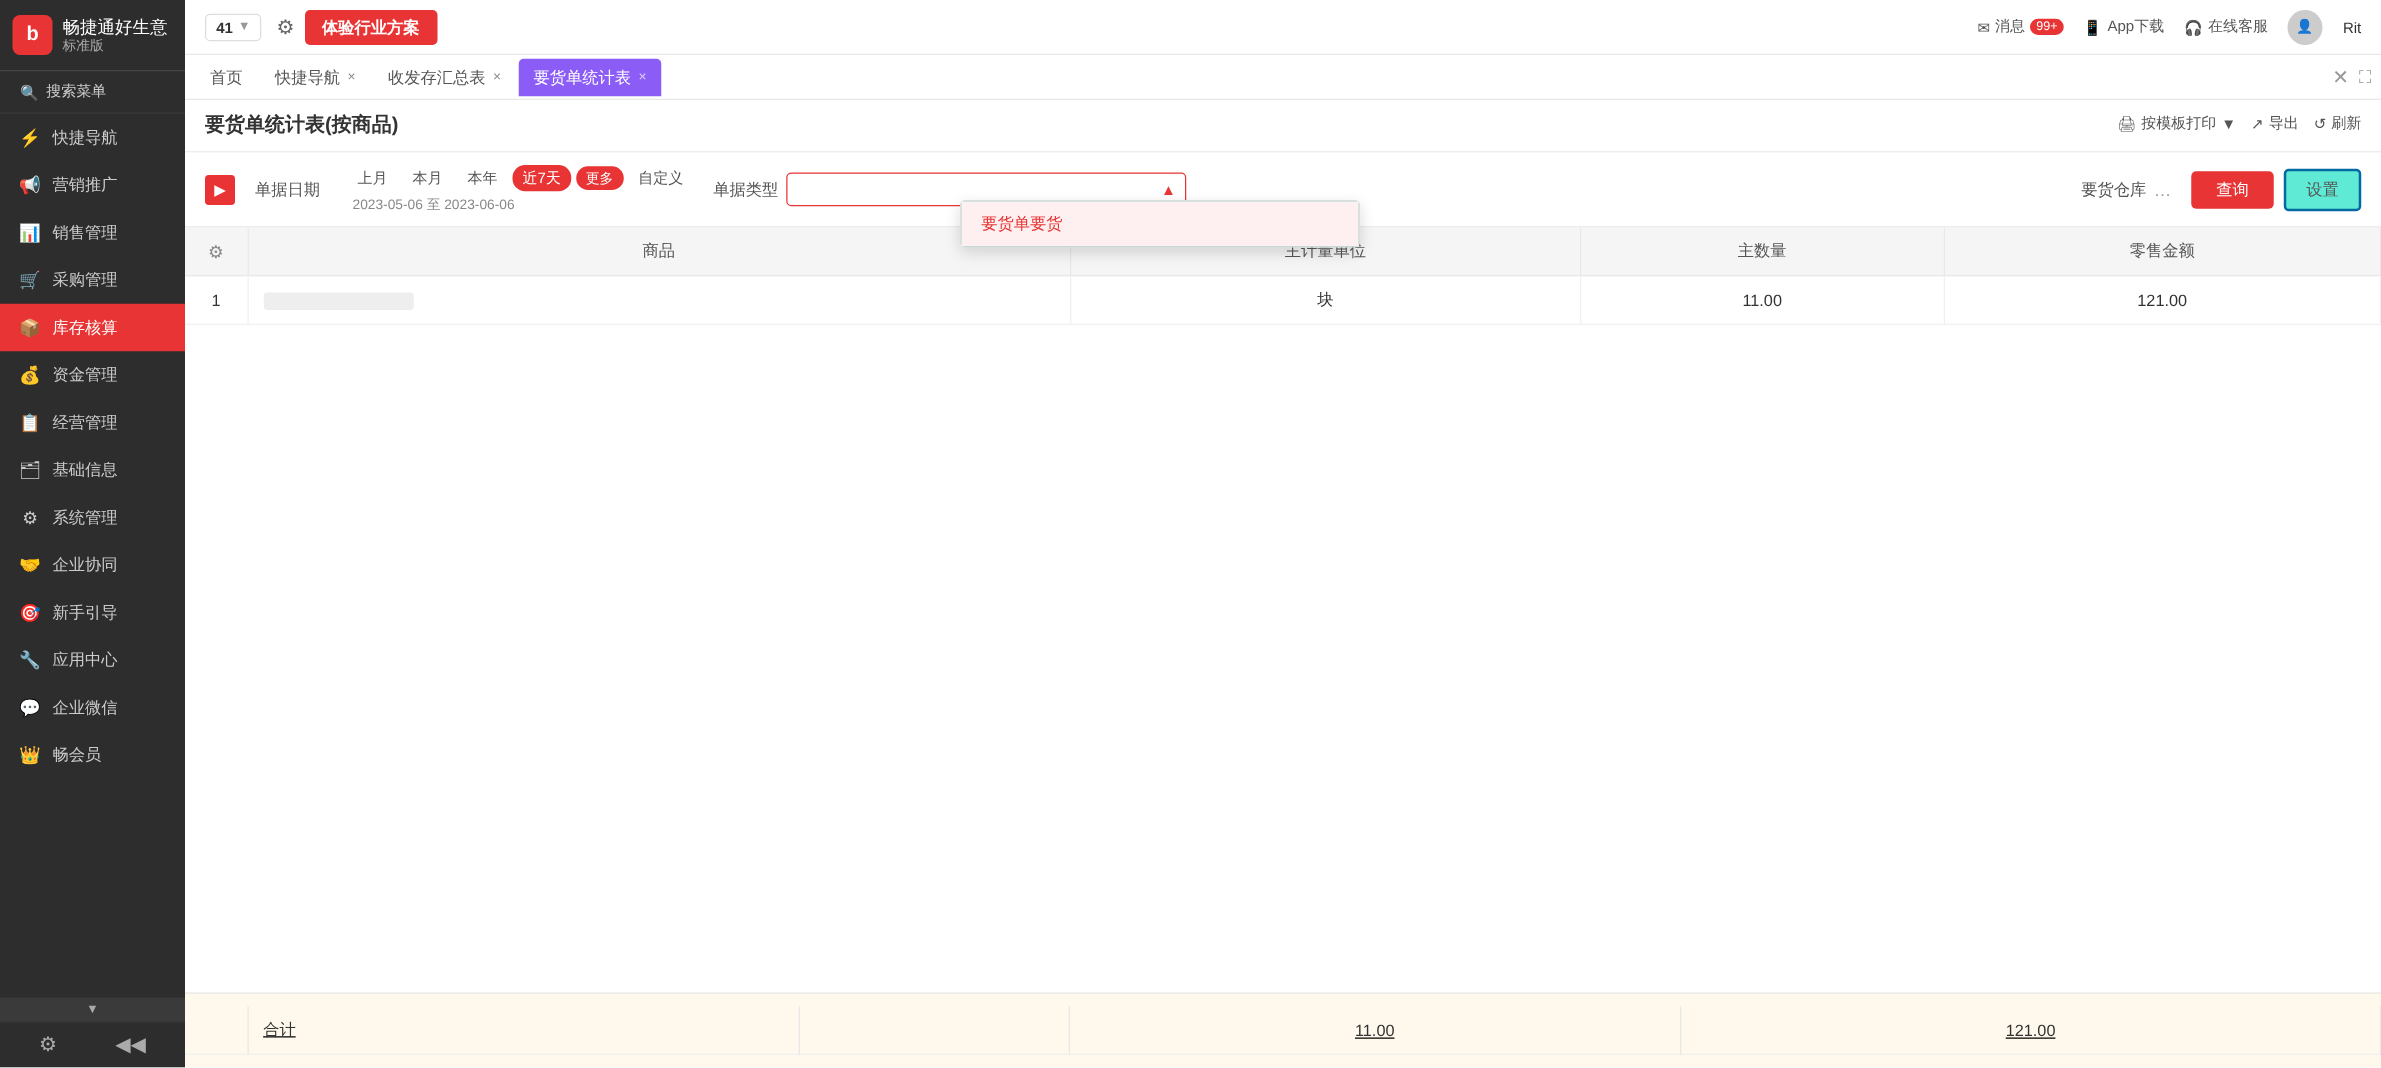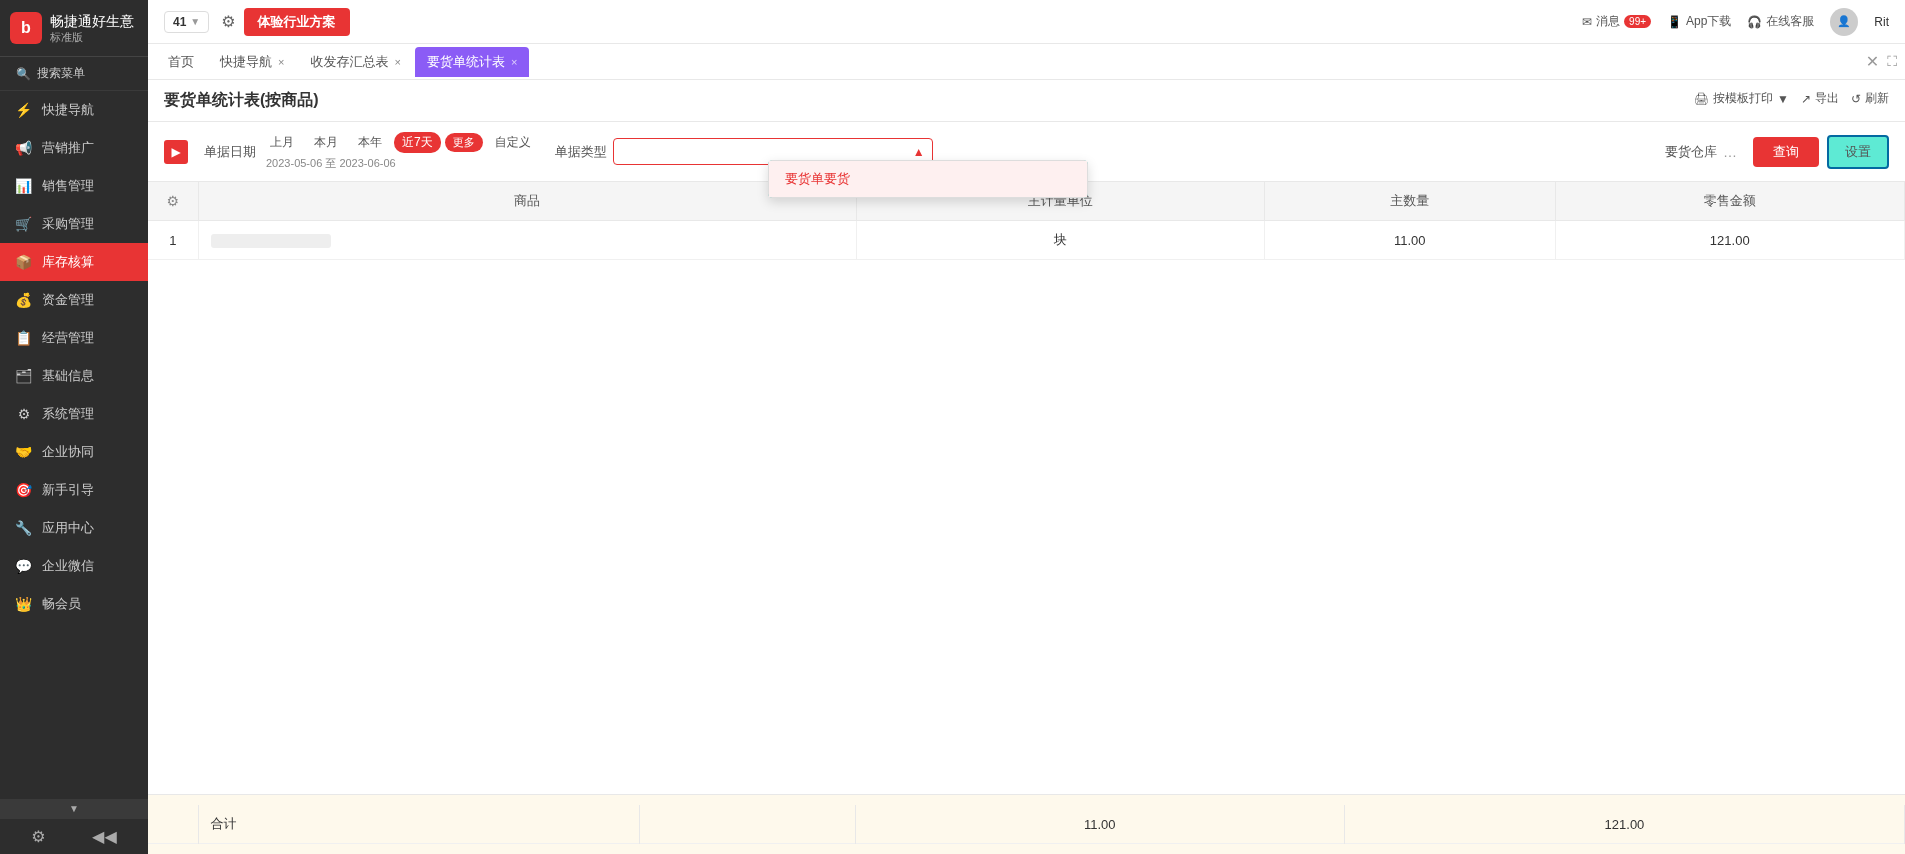--- a/index.html
+++ b/index.html
@@ -271,20 +271,21 @@
       align-items: center;
       gap: 6px;
     }
     .filter-label { font-size: 13px; color: #555; white-space: nowrap; }
 
     .date-shortcuts {
       display: flex;
       align-items: flex-start;
       flex-direction: column;
       gap: 2px;
+      margin-left: 16px;
     }
     .date-shortcuts-row {
       display: flex;
       align-items: center;
       gap: 4px;
     }
     .date-shortcut {
       padding: 2px 8px;
       font-size: 12px;
       color: #555;
@@ -423,20 +424,21 @@
     }
 
     
     .table-footer {
       background: #fef9ec;
       border-top: 1px solid #e8e8e8;
       display: flex;
       align-items: center;
       padding: 10px 0;
       flex-shrink: 0;
+      text-decoration: underline;
     }
     .table-footer td {
       padding: 10px 12px;
       text-align: center;
       font-size: 13px;
       color: #333;
       border-right: 1px solid #e8e8e8;
     }
     .table-footer table {
       width: 100%;

